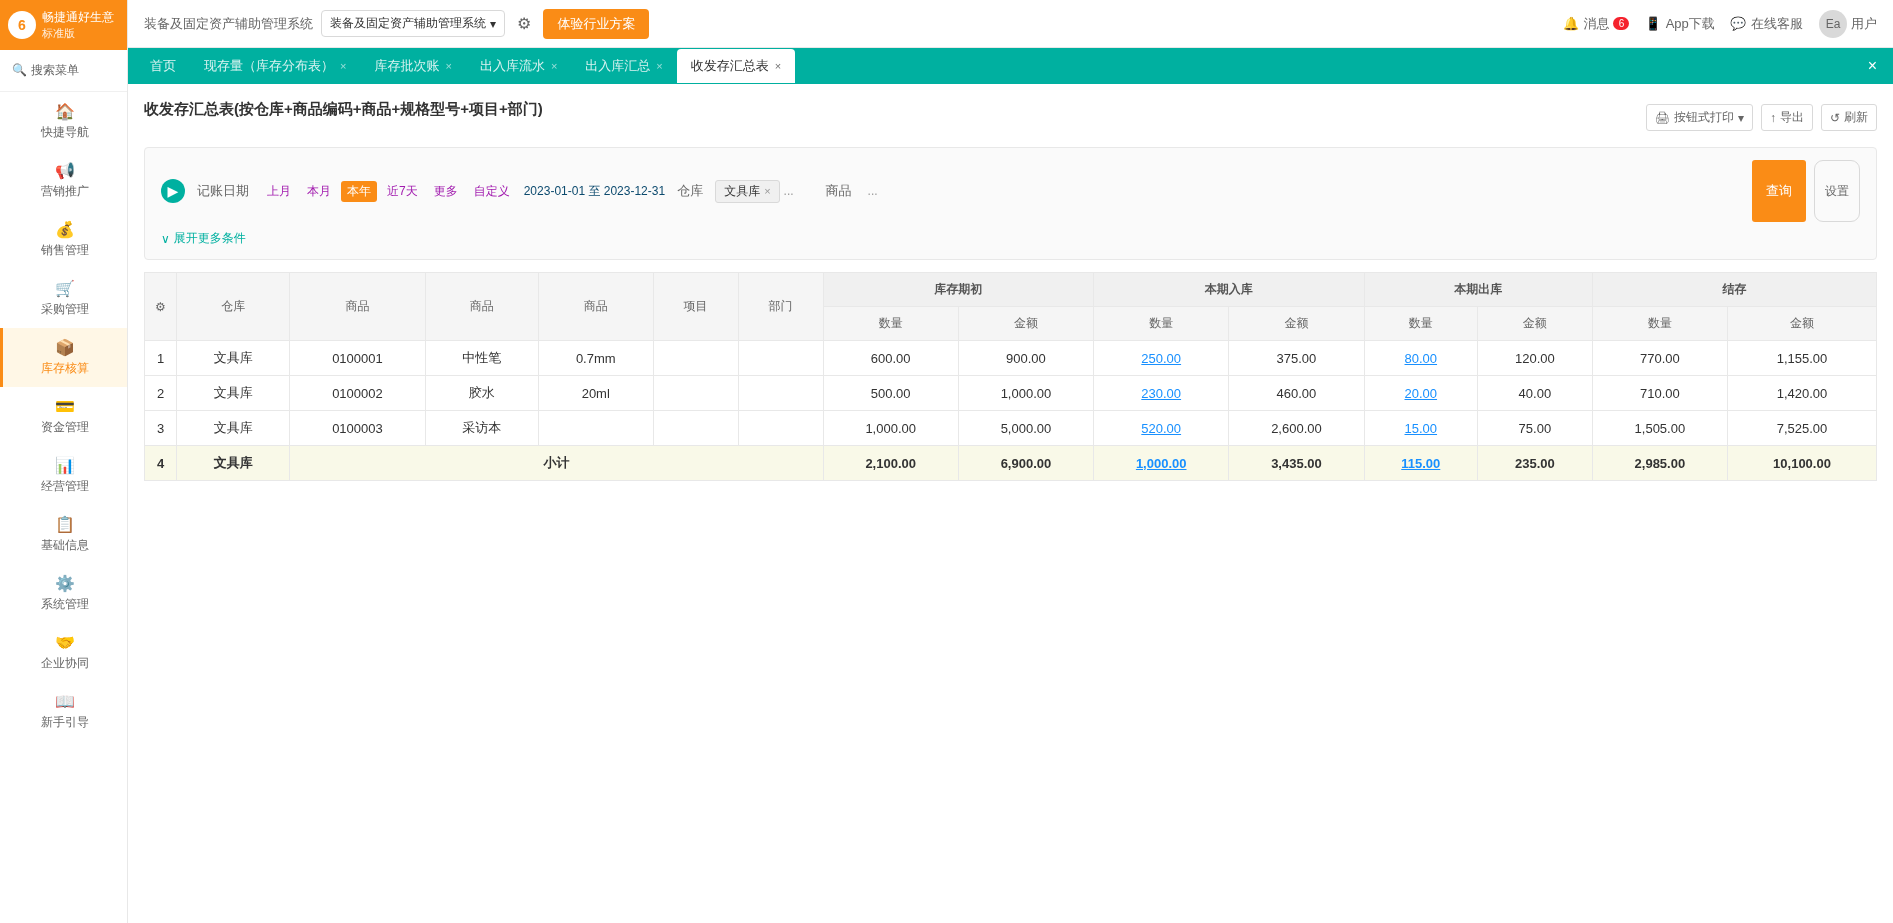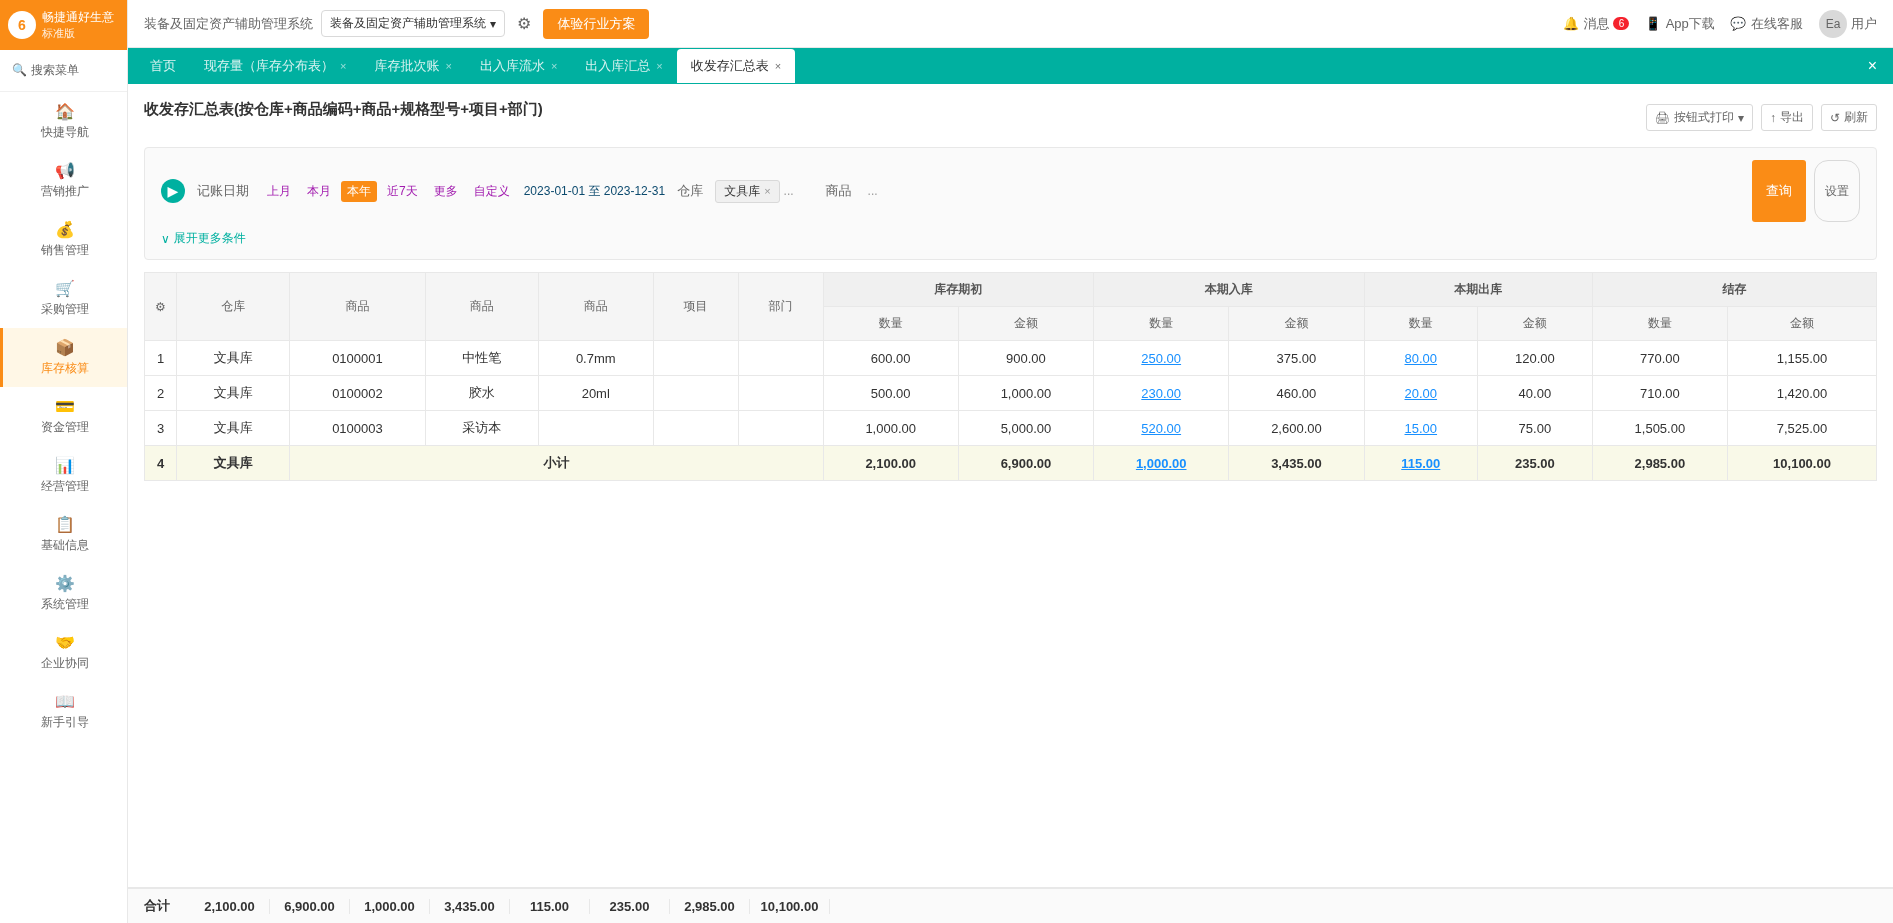--- a/index.html
+++ b/index.html
@@ -61,21 +61,21 @@
     .date-range { font-size: 12px; color: #0c4a6e; margin-left: 4px; }
     .filter-warehouse { display: flex; align-items: center; gap: 4px; }
     .warehouse-tag { background: #f0f0f0; border: 1px solid #d9d9d9; border-radius: 3px; padding: 2px 8px; font-size: 12px; display: flex; align-items: center; gap: 4px; }
     .warehouse-tag-close { cursor: pointer; color: #999; font-size: 11px; }
     .filter-more { color: #999; font-size: 12px; cursor: pointer; }
     .filter-goods-label { font-size: 13px; color: #666; margin-left: 20px; }
     .filter-more-right { color: #999; font-size: 12px; cursor: pointer; margin-left: 4px; }
     .expand-btn { display: flex; align-items: center; gap: 4px; color: #00b0a0; font-size: 12px; cursor: pointer; margin-top: 8px; }
     .toolbar-btn { display: flex; align-items: center; gap: 4px; font-size: 12px; color: #666; cursor: pointer; padding: 4px 8px; border: 1px solid #d9d9d9; border-radius: 3px; background: #fff; }
     .toolbar-action { background: #fa8c16; color: #fff; border: none; border-radius: 3px; padding: 22px 14px; font-size: 13px; cursor: pointer; }
-    .toolbar-settings { background: none; border: 1px solid #d9d9d9; border-radius: 14px; padding: 5px 10px; font-size: 12px; color: #666; cursor: pointer; }
+    .toolbar-settings { background: none; border: 1px solid #d9d9d9; border-radius: 9px; padding: 5px 10px; font-size: 12px; color: #666; cursor: pointer; }
 
     
     .data-table { width: 100%; border-collapse: collapse; font-size: 13px; }
     .data-table th, .data-table td { border: 1px solid #e8e8e8; padding: 8px 10px; text-align: center; white-space: nowrap; }
     .data-table thead th { background: #f5f5f5; color: #666; font-weight: normal; font-size: 12px; }
     .data-table .th-group { background: #f0f0f0; font-weight: bold; color: #555; }
     .data-table .subtotal-row { background: #f9f9e8; font-weight: bold; }
     .data-table .link-cell { color: #1890ff; text-decoration: underline; cursor: pointer; }
     .col-settings { width: 32px; background: #f5f5f5; }
 
@@ -362,27 +362,14 @@
               <td class="link-cell">115.00</td>
               <td>235.00</td>
               <td>2,985.00</td>
               <td>10,100.00</td>
             </tr>
           </tbody>
         </table>
       </div>
     </div>
 
-    <div class="page-footer">
-      <span class="footer-label">合计</span>
-      <div class="footer-values">
-        <span class="footer-cell">2,100.00</span>
-        <span class="footer-cell">6,900.00</span>
-        <span class="footer-cell">1,000.00</span>
-        <span class="footer-cell">3,435.00</span>
-        <span class="footer-cell">115.00</span>
-        <span class="footer-cell">235.00</span>
-        <span class="footer-cell">2,985.00</span>
-        <span class="footer-cell">10,100.00</span>
-      </div>
-    </div>
   </div>
 </div>
 
 </body></html>

